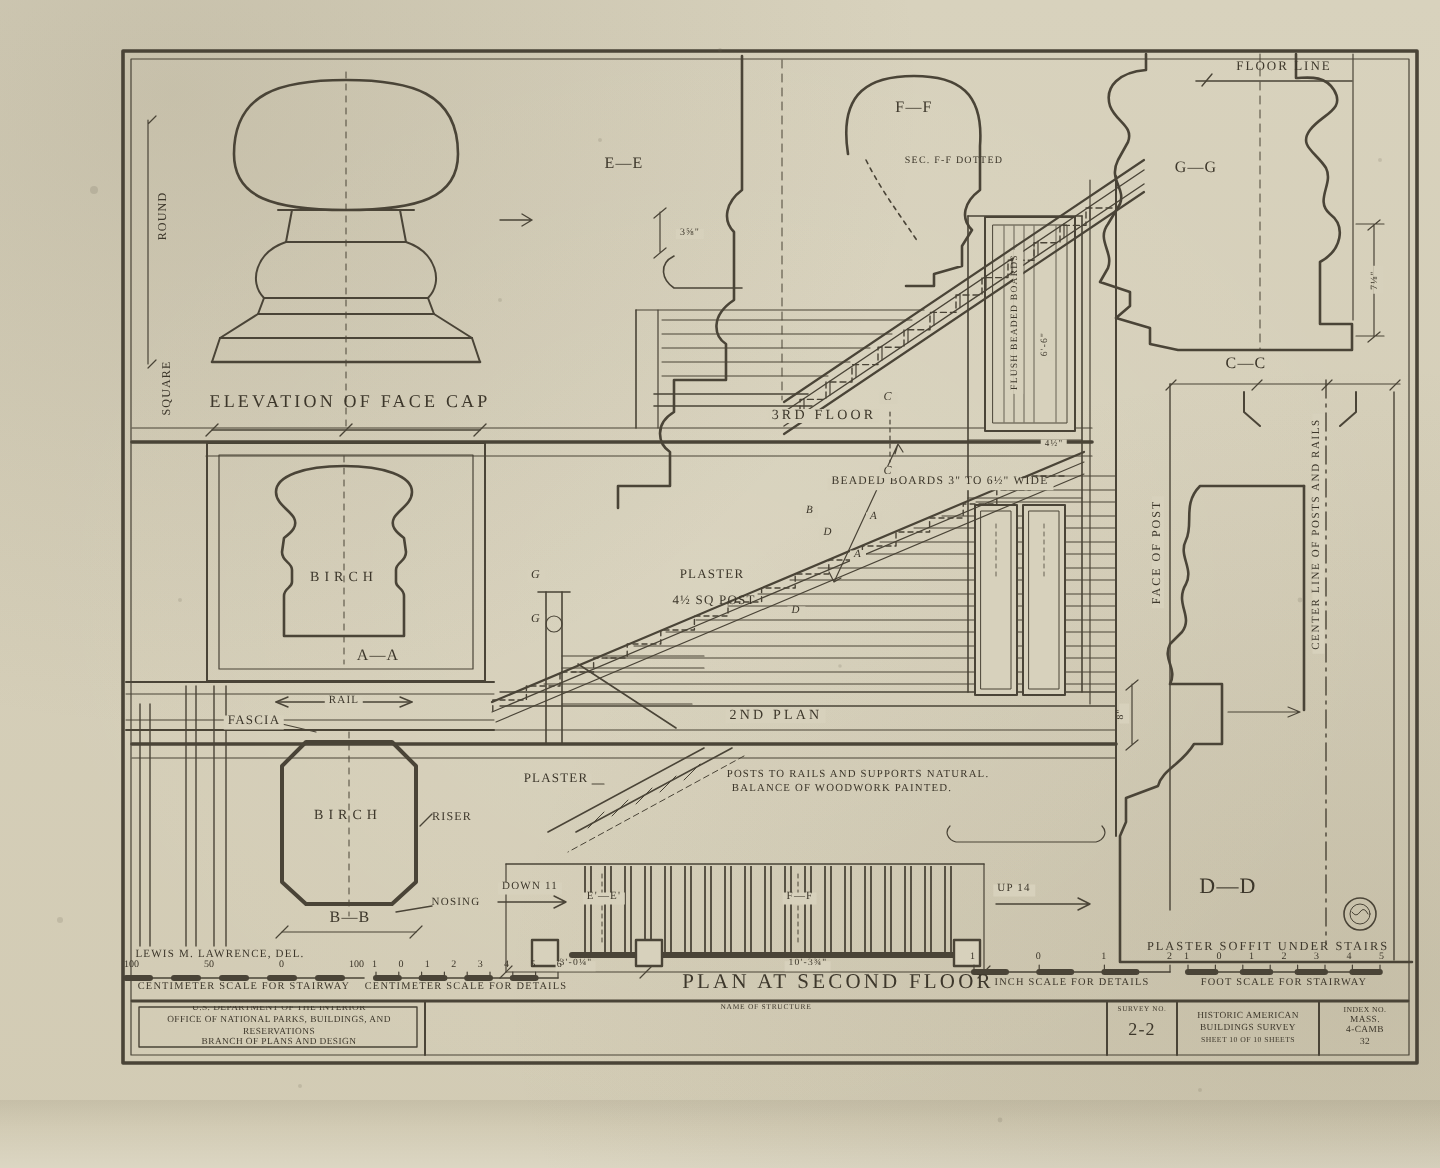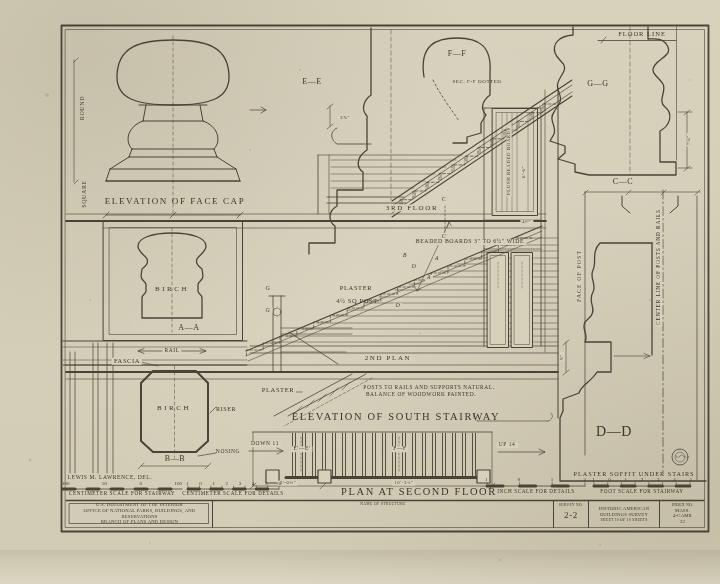--- a/index.html
+++ b/index.html
@@ -339,28 +339,27 @@
 <div class="lbl v bg" style="left:524px;top:172px;font-size:4.8px;">6'-6"</div>
 <div class="lbl bg" style="left:527px;top:222px;font-size:4.5px;">4½"</div>
 
 <div class="lbl" style="left:642px;top:34px;font-size:6.5px;letter-spacing:1px;">FLOOR LINE</div>
 <div class="lbl" style="left:598px;top:84px;font-size:8px;">G—G</div>
 <div class="lbl" style="left:623px;top:182px;font-size:8px;">C—C</div>
 <div class="lbl v bg" style="left:689px;top:140px;font-size:4.8px;">7⅛"</div>
 <div class="lbl v bg" style="left:579px;top:276px;font-size:6px;letter-spacing:1px;">FACE OF POST</div>
 <div class="lbl v bg" style="left:659px;top:267px;font-size:5.5px;letter-spacing:.8px;">CENTER LINE OF POSTS AND RAILS</div>
 <div class="lbl v bg" style="left:562px;top:357px;font-size:4.8px;">8"</div>
-<div class="lbl" style="left:614px;top:432px;font-size:14px;text-align:center;">D—D</div>
+<div class="lbl" style="left:614px;top:444px;font-size:11px;text-align:center;">D—D</div>
 <div class="lbl" style="left:634px;top:474px;font-size:6.2px;letter-spacing:1px;">PLASTER SOFFIT UNDER STAIRS</div>
 
 <div class="lbl bg ttl" style="left:388px;top:358px;font-size:7px;">2ND PLAN</div>
 <div class="lbl bg" style="left:278px;top:390px;font-size:6.5px;">PLASTER</div>
 <div class="lbl" style="left:429px;top:388px;font-size:5.4px;">POSTS TO RAILS AND SUPPORTS NATURAL.</div>
 <div class="lbl" style="left:421px;top:395px;font-size:5.4px;">BALANCE OF WOODWORK PAINTED.</div>
-<div class="lbl ttl" style="left:396px;top:417px;font-size:10.5px;">ELEVATION OF SOUTH STAIRWAY</div>
 <div class="lbl bg" style="left:507px;top:445px;font-size:5.5px;">UP 14</div>
 <div class="lbl bg" style="left:302px;top:449px;font-size:5.5px;">E'—E'</div>
 <div class="lbl bg" style="left:400px;top:449px;font-size:5.5px;">F—F</div>
 <div class="lbl bg" style="left:288px;top:483px;font-size:4.8px;">3'-0¼"</div>
 <div class="lbl bg" style="left:404px;top:483px;font-size:4.8px;">10'-3¾"</div>
 <div class="lbl ttl" style="left:387px;top:492px;font-size:10.5px;margin-left:32px;">PLAN AT SECOND FLOOR</div>
 
 <div class="lbl bg" style="left:268px;top:288px;font-size:6px;font-style:italic;">G</div>
 <div class="lbl bg" style="left:268px;top:310px;font-size:6px;font-style:italic;">G</div>
 <div class="lbl bg" style="left:444px;top:199px;font-size:6px;font-style:italic;">C</div>

